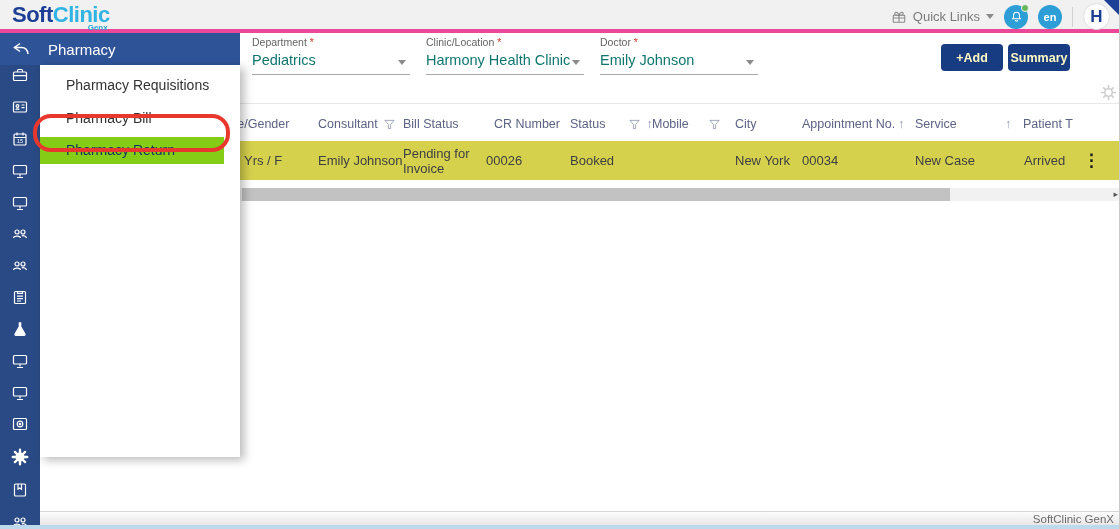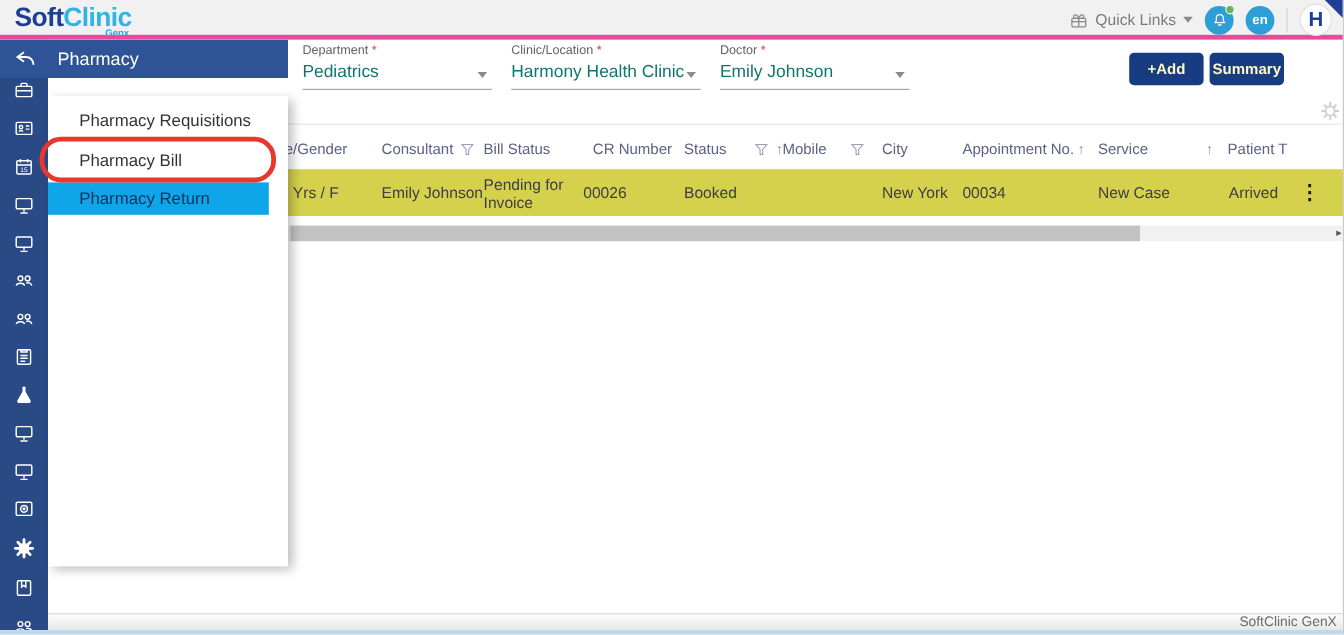--- a/index.html
+++ b/index.html
@@ -23,23 +23,23 @@
   .corner-tri{position:absolute;right:0;top:0;width:0;height:0;border-top:15px solid #1e3f95;border-left:15px solid transparent;z-index:50;}
 
   
   .sidebar{position:absolute;left:0;top:33px;width:40px;height:492px;background:#2a4a85;z-index:15;overflow:hidden;}
   .side-icon{position:absolute;left:11px;width:18px;height:18px;cursor:pointer;}
   .module-header{position:absolute;left:0;top:33px;width:240px;height:32px;background:#2e5397;z-index:16;display:flex;align-items:center;}
   .module-header .back{margin-left:11px;width:20px;height:18px;cursor:pointer;}
   .module-header .title{color:#ffffff;font-size:15px;margin-left:17px;}
 
   
-  .flyout{position:absolute;left:40px;top:65px;width:200px;height:392px;background:#ffffff;z-index:20;box-shadow:4px 3px 9px rgba(0,0,0,0.28);margin-top:15px;}
+  .flyout{position:absolute;left:40px;top:65px;width:200px;height:392px;background:#ffffff;z-index:20;box-shadow:4px 3px 9px rgba(0,0,0,0.28);}
   .flyout-item{height:25px;line-height:25px;padding-left:26px;font-size:14px;color:#333333;margin-top:8px;cursor:pointer;white-space:nowrap;}
-  .flyout-item.hl{background:#0ea5e9;color:#14325f;width:184px;margin-top:6px;height:27px;line-height:27px;}
+  .flyout-item.hl{background:#84cc16;color:#14325f;width:184px;margin-top:6px;height:27px;line-height:27px;}
   .red-oval{position:absolute;left:33px;top:114px;width:197px;height:38px;border:4px solid #e8382e;border-radius:18px;z-index:25;pointer-events:none;}
 
   
   .field{position:absolute;top:36px;cursor:pointer;}
   .field .lbl{font-size:10.5px;color:#636363;}
   .field .req{color:#d23b2e;}
   .field .val{font-size:14.5px;font-weight:normal;color:#0f766e;margin-top:4px;white-space:nowrap;}
   .field .uline{height:1px;background:#a9a9a9;margin-top:6px;}
   .field .fcaret{position:absolute;top:24px;}
   .btn{position:absolute;top:44px;height:27px;background:#173c82;color:#fef9c3;font-size:12.5px;font-weight:bold;border:none;border-radius:4px;cursor:pointer;display:flex;align-items:center;justify-content:center;}

